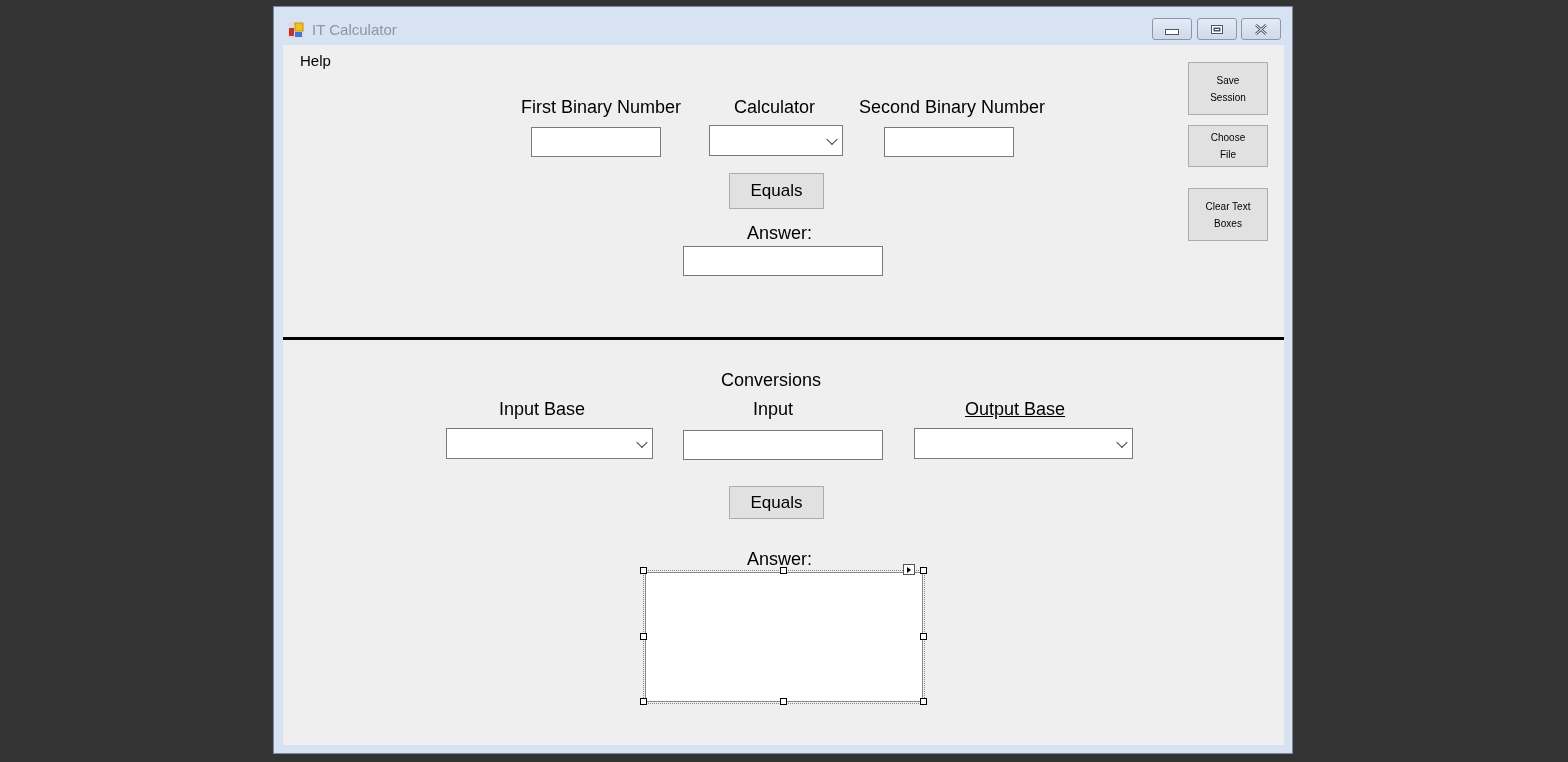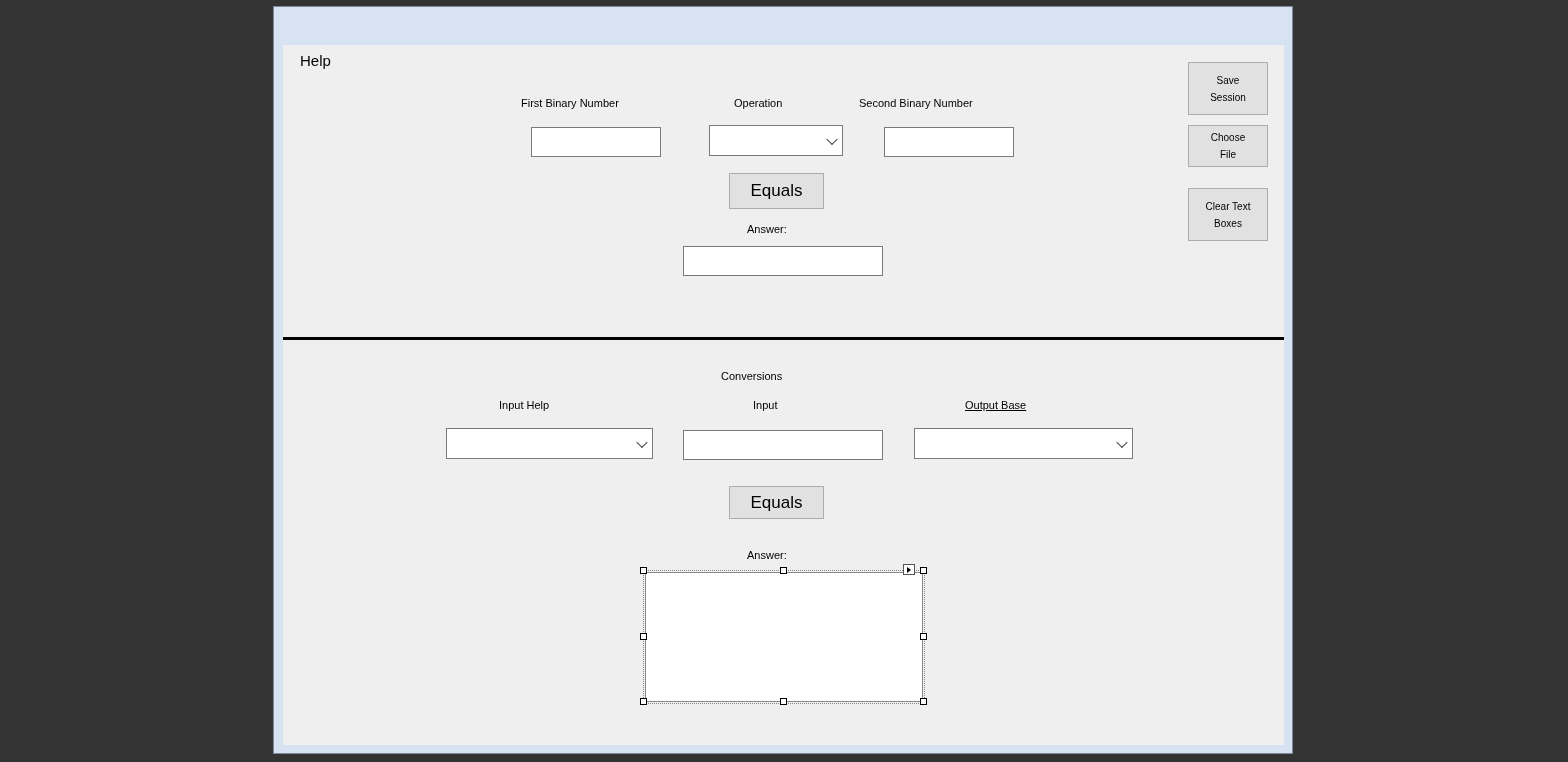--- a/index.html
+++ b/index.html
@@ -8,77 +8,99 @@
   .window { position:absolute; left:273px; top:6px; width:1020px; height:748px;
             background:#d7e3f3; border:1px solid #7f8a99; box-sizing:border-box; }
   .titlebar { position:absolute; left:0; top:0; width:100%; height:38px; }
   .app-icon { position:absolute; left:14px; top:15px; width:16px; height:16px; }
   .title-text { position:absolute; left:38px; top:14px; font-size:15px; color:#8a96a8; }
   .winbtn { position:absolute; top:11px; width:40px; height:22px; border:1px solid #8a97aa;
             border-radius:3px; background:linear-gradient(#e4ebf5,#cfdae9); box-sizing:border-box;
             display:flex; align-items:center; justify-content:center; }
   .client { position:absolute; left:9px; top:38px; width:1001px; height:700px; background:#efefef; }
   .menu-help { position:absolute; left:17px; top:7px; font-size:15px; color:#000; }
-  .label { position:absolute; font-size:11px; color:#000; white-space:nowrap; text-align:center; }
+  .label { position:absolute; font-size:18px; color:#000; white-space:nowrap; text-align:center; }
   .textbox { position:absolute; background:#fff; border:1px solid #7a7a7a; box-sizing:border-box; }
   .combo { position:absolute; background:#fff; border:1px solid #7a7a7a; box-sizing:border-box; }
   .combo .chev { position:absolute; right:6px; top:50%; width:7px; height:7px;
                  border-right:1.3px solid #444; border-bottom:1.3px solid #444;
                  transform:translateY(-70%) rotate(45deg); }
   .btn { position:absolute; background:#e1e1e1; border:1px solid #adadad; box-sizing:border-box;
          font-size:17px; color:#000; display:flex; align-items:center; justify-content:center; text-align:center; }
   .sidebtn { font-size:10px; line-height:17px; }
   .divider { position:absolute; left:0; top:292px; width:1001px; height:3px; background:#000; }
   .handle { position:absolute; width:7px; height:7px; background:#fff; border:1px solid #000; box-sizing:border-box; }
   .sel-frame { position:absolute; border:1px dotted #888; box-sizing:border-box; }
   .smart-tag { position:absolute; width:12px; height:11px; background:#fff; border:1px solid #555; box-sizing:border-box; }
   .smart-tag:after { content:""; position:absolute; left:3px; top:2px; border-left:4px solid #000;
                      border-top:3px solid transparent; border-bottom:3px solid transparent; }
 </style>
 </head>
 <body>
 
 <div class="window">
+  <div class="titlebar">
+    <svg class="app-icon" viewBox="0 0 16 16">
+      <rect x="0" y="0" width="16" height="16" fill="#dcdcdc"></rect>
+      <rect x="7" y="1" width="8" height="8" fill="#f2c21b" stroke="#b88a00" stroke-width="0.8"></rect>
+      <rect x="1" y="6" width="5" height="8" fill="#c8312b"></rect>
+      <rect x="7" y="10" width="7" height="5" fill="#3b78d8"></rect>
+    </svg>
+    <span class="title-text">IT Calculator</span>
+
+    <div class="winbtn" style="left:878px;">
+      <span style="display:block;width:12px;height:4px;border:1px solid #4a5566;background:#fff;margin-top:5px;"></span>
+    </div>
+    <div class="winbtn" style="left:923px;">
+      <span style="display:block;width:10px;height:7px;border:1.5px solid #4a5566;background:#fff;box-shadow:inset 0 0 0 1.5px #fff, inset 0 0 0 3px #4a5566;"></span>
+    </div>
+    <div class="winbtn" style="left:967px;">
+      <svg width="14" height="11" viewBox="0 0 14 11">
+        <path d="M2 1 L12 10 M12 1 L2 10" stroke="#4a5566" stroke-width="2.6"></path>
+        <path d="M2 1 L12 10 M12 1 L2 10" stroke="#fff" stroke-width="1"></path>
+      </svg>
+    </div>
+  </div>
 
   <div class="client">
     <span class="menu-help">Help</span>
 
     <div class="btn sidebtn" style="left:905px;top:17px;width:80px;height:53px;">
       <span style="width:60px;">Save Session</span>
     </div>
     <div class="btn sidebtn" style="left:905px;top:80px;width:80px;height:42px;">
       <span style="width:50px;">Choose File</span>
     </div>
     <div class="btn sidebtn" style="left:905px;top:143px;width:80px;height:53px;">
       <span style="width:70px;">Clear Text Boxes</span>
     </div>
 
     <span class="label" style="left:238px;top:52px;">First Binary Number</span>
     <div class="textbox" style="left:248px;top:82px;width:130px;height:30px;"></div>
 
-    <span class="label" style="left:451px;top:52px;">Operation</span>
+    <span class="label" style="left:451px;top:52px;">Calculator</span>
     <div class="combo" style="left:426px;top:80px;width:134px;height:31px;">
       <span class="chev"></span>
     </div>
 
     <span class="label" style="left:576px;top:52px;">Second Binary Number</span>
     <div class="textbox" style="left:601px;top:82px;width:130px;height:30px;"></div>
 
     <div class="btn" style="left:446px;top:128px;width:95px;height:36px;">
       <span>Equals</span>
     </div>
 
     <span class="label" style="left:464px;top:178px;">Answer:</span>
     <div class="textbox" style="left:400px;top:201px;width:200px;height:30px;"></div>
 
     <div class="divider"></div>
 
     <span class="label" style="left:438px;top:325px;">Conversions</span>
 
-    <span class="label" style="left:216px;top:354px;">Input Help</span>
+    <span class="label" style="left:216px;top:354px;">Input Base</span>
     <div class="combo" style="left:163px;top:383px;width:207px;height:31px;">
       <span class="chev"></span>
     </div>
 
     <span class="label" style="left:470px;top:354px;">Input</span>
     <div class="textbox" style="left:400px;top:385px;width:200px;height:30px;"></div>
 
     <span class="label" style="left:682px;top:354px;text-decoration:underline;">Output Base</span>
     <div class="combo" style="left:631px;top:383px;width:219px;height:31px;">
       <span class="chev"></span>

